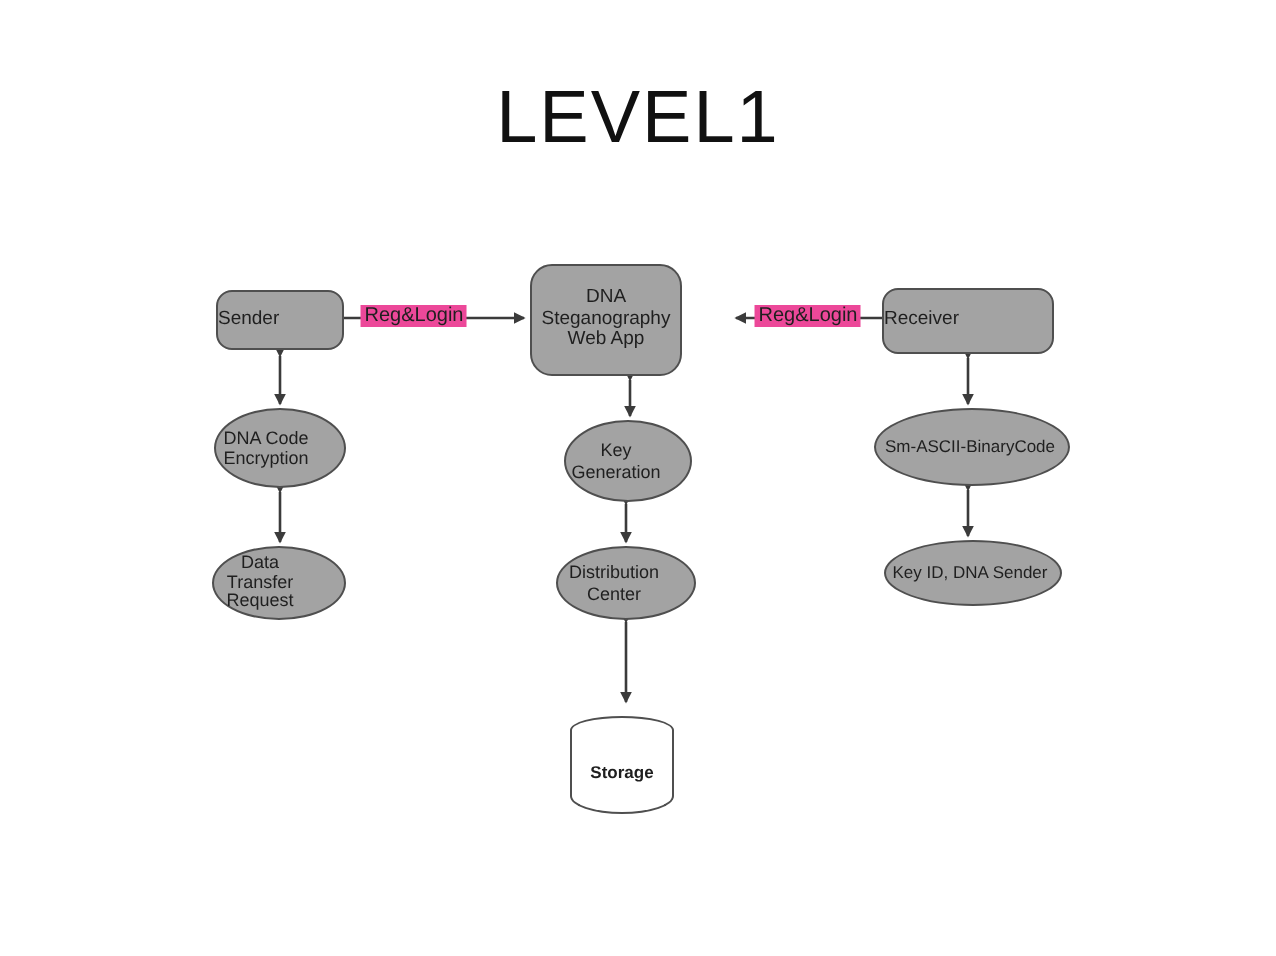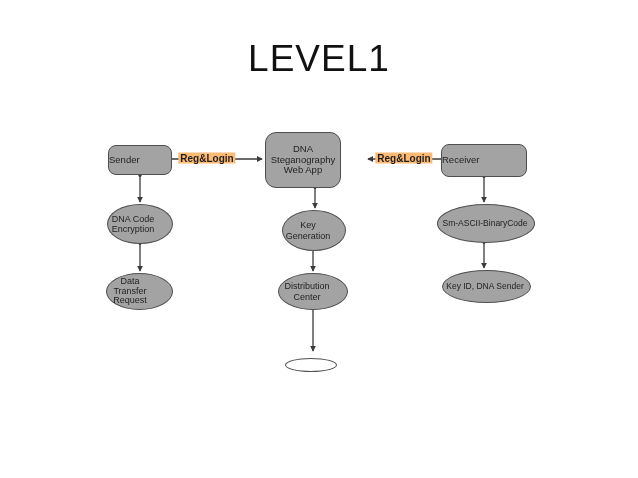--- a/index.html
+++ b/index.html
@@ -53,24 +53,24 @@
   .cyl-top {
     position: absolute;
     left: 285px; top: 358px;
     width: 52px; height: 14px;
     border: 1.4px solid #4f4f4f;
     border-radius: 50%;
     background: #ffffff;
   }
   .edge-label {
     position: absolute;
-    background: #fdba74;
+    background: #ec4899;
     padding: 0 2px;
     font-size: 10px;
-    font-weight: bold;
+    font-weight: normal;
     color: #1f1f1f;
     transform: translate(-50%, -50%);
     white-space: nowrap;
   }
   svg.arrows {
     position: absolute;
     left: 0; top: 0;
     width: 638px; height: 478px;
     pointer-events: none;
   }
@@ -132,14 +132,17 @@
 
   <div class="node ellipse" style="left:437px; top:204px; width:98px; height:39px; font-size:8.5px;">
     <span class="label-clamp" style="width:94px;">Sm-ASCII-BinaryCode</span>
   </div>
 
   <div class="node ellipse" style="left:442px; top:270px; width:89px; height:33px; font-size:8.5px;">
     <span class="label-clamp" style="width:84px;">Key ID, DNA Sender</span>
   </div>
 
   <div class="cyl-top"></div>
+  <div class="cyl-body">
+    <span class="label-clamp">Storage</span>
+  </div>
 
 </div>
 
 </body></html>

